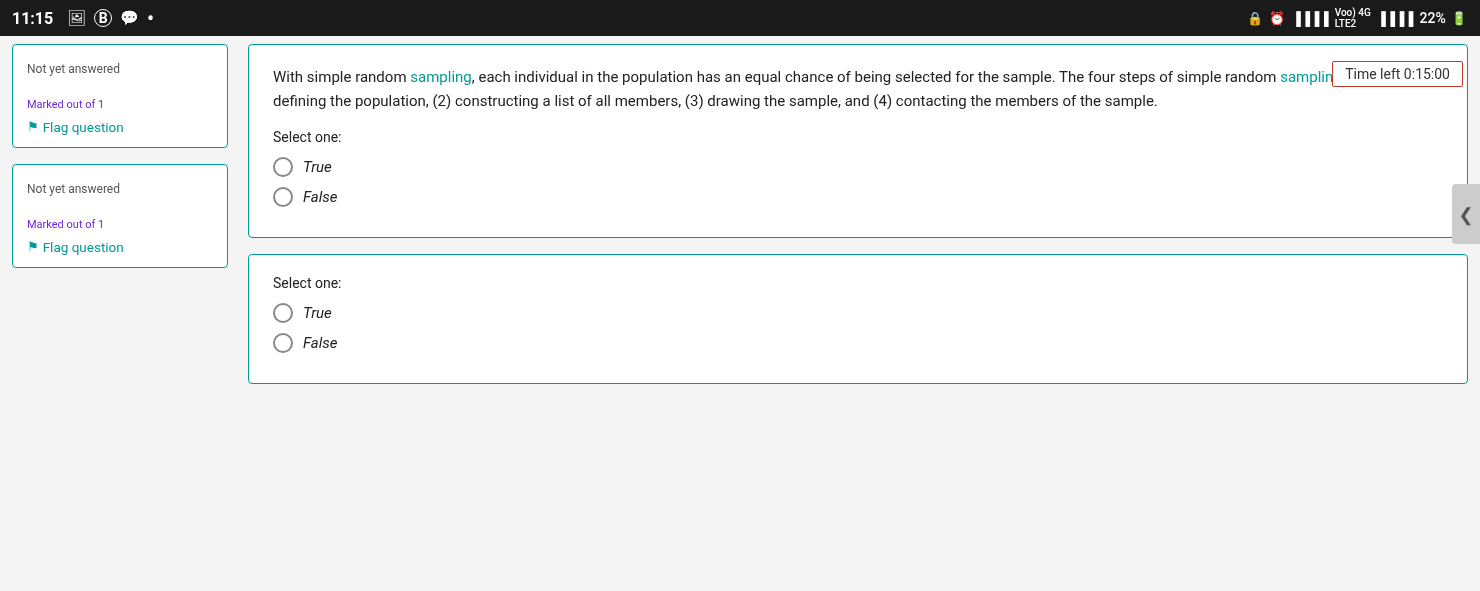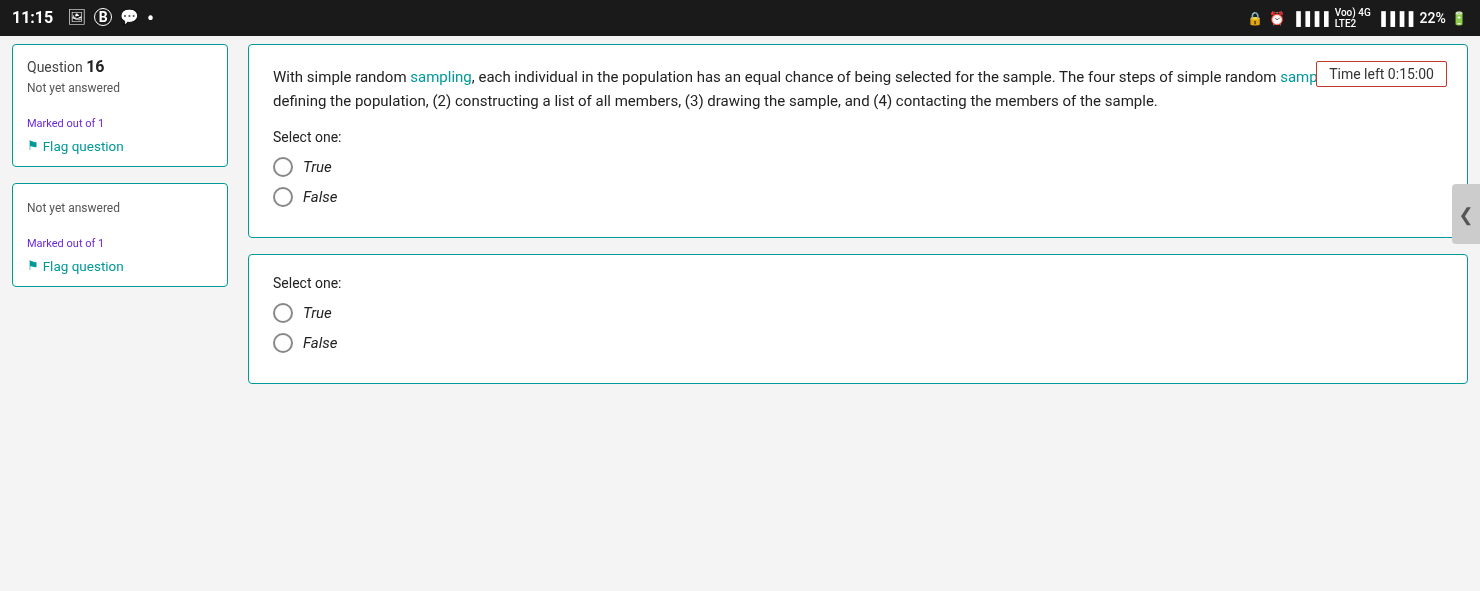--- a/index.html
+++ b/index.html
@@ -20,20 +20,21 @@
       height: 36px;
       display: flex;
       align-items: center;
       justify-content: space-between;
       padding: 0 12px;
       font-size: 15px;
       font-weight: 500;
     }
     .status-left {
       display: flex;
+      align-items: center;
       gap: 8px;
     }
     .status-right {
       display: flex;
       align-items: center;
       gap: 6px;
       font-size: 13px;
     }
     .status-time {
       font-size: 16px;
@@ -128,21 +129,21 @@
     }
 
     .sampling-link {
       color: #009999;
       text-decoration: none;
     }
 
     .time-left-badge {
       position: absolute;
       top: 16px;
-      right: 20px;
+      right: 4px;
       border: 1.5px solid #c0392b;
       color: #333;
       padding: 4px 12px;
       font-size: 14px;
       border-radius: 2px;
       background: #fff;
     }
 
     .select-one-label {
       font-size: 14px;
@@ -208,23 +209,20 @@
     <span style="font-size:14px;">22%</span>
     <span>🔋</span>
   </div>
 </div>
 
 <div class="main-content">
 
   <div class="sidebar">
 
     <div class="question-sidebar-card">
-      <div>
-        <span class="q-label">Question </span><span class="q-num">16</span>
-      </div>
       <div class="q-status">Not yet answered</div>
       <div class="q-marked">Marked out of 1</div>
       <a class="flag-link">
         <span class="flag-icon">⚑</span>
         <span>Flag question</span>
       </a>
     </div>
 
     <div class="question-sidebar-card">
       <div class="q-status">Not yet answered</div>

